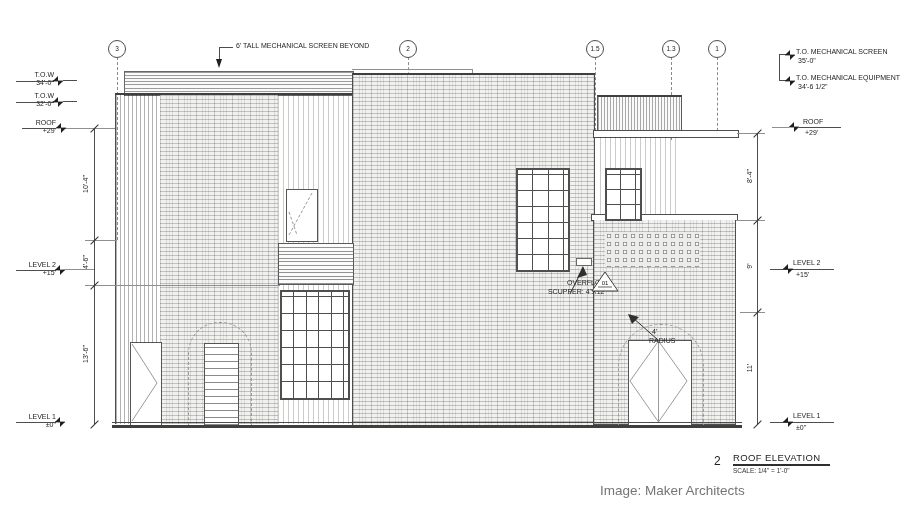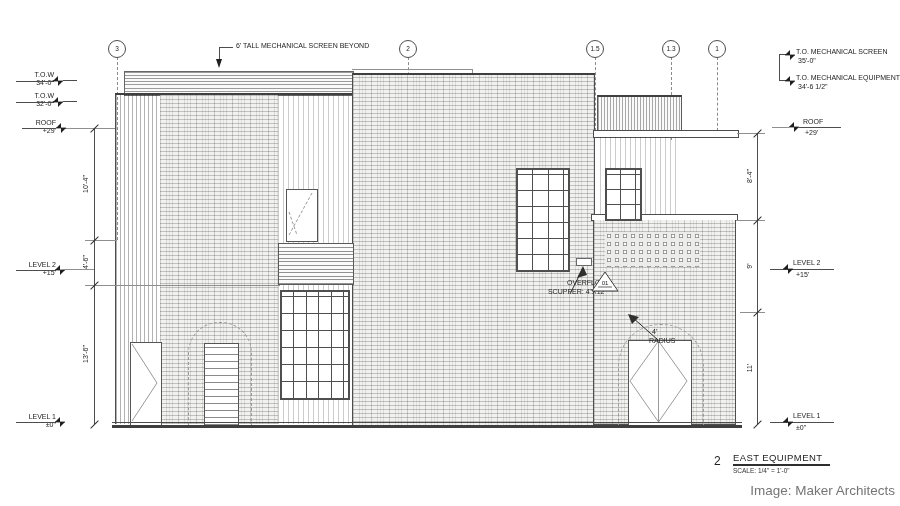--- a/index.html
+++ b/index.html
@@ -260,18 +260,18 @@
   <div style="position:absolute;left:598px;top:280px;width:14px;text-align:center;font-size:6px;line-height:7px;color:#222">01</div>
 
   <svg style="position:absolute;left:622px;top:310px" width="42" height="32">
       <line x1="36" y1="30" x2="10" y2="7" stroke="#2f2f2f"></line>
       <polygon points="6,4 17,7 10,14" fill="#2f2f2f"></polygon>
     </svg>
   <div class="txt" style="left:652px;top:328px">4'</div>
   <div class="txt" style="left:649px;top:337px">RADIUS</div>
 
   <div style="position:absolute;left:714px;top:454px;font-size:12px;color:#222">2</div>
-  <div class="ttl" style="left:733px;top:452px">EAST EQUIPMENT</div>
+  <div class="ttl" style="left:733px;top:452px">ROOF ELEVATION</div>
   <div style="position:absolute;left:733px;top:464px;width:97px;height:1.5px;background:#2e2e2e"></div>
   <div style="position:absolute;left:733px;top:467px;font-size:6.5px;color:#333;white-space:nowrap">SCALE: 1/4"  =   1'-0"</div>
-  <div class="credit" style="left:600px;top:483px;width:295px;text-align:right">Image: Maker Architects</div>
+  <div class="credit" style="left:600px;top:483px;width:295px;text-align:left">Image: Maker Architects</div>
 
 </div>
 
 </body></html>

